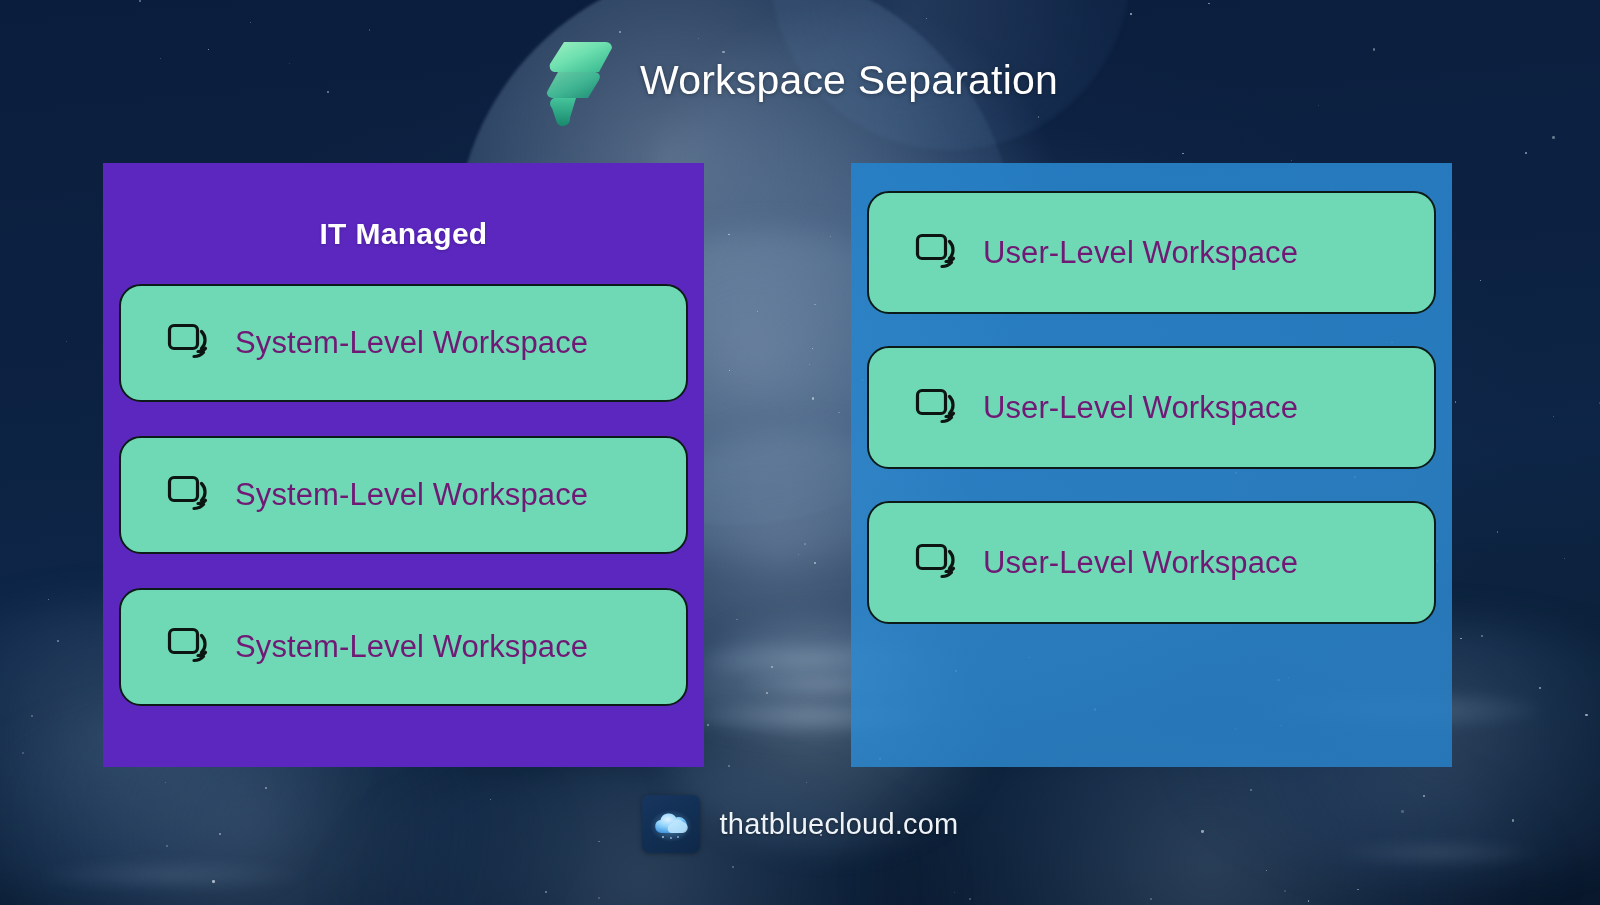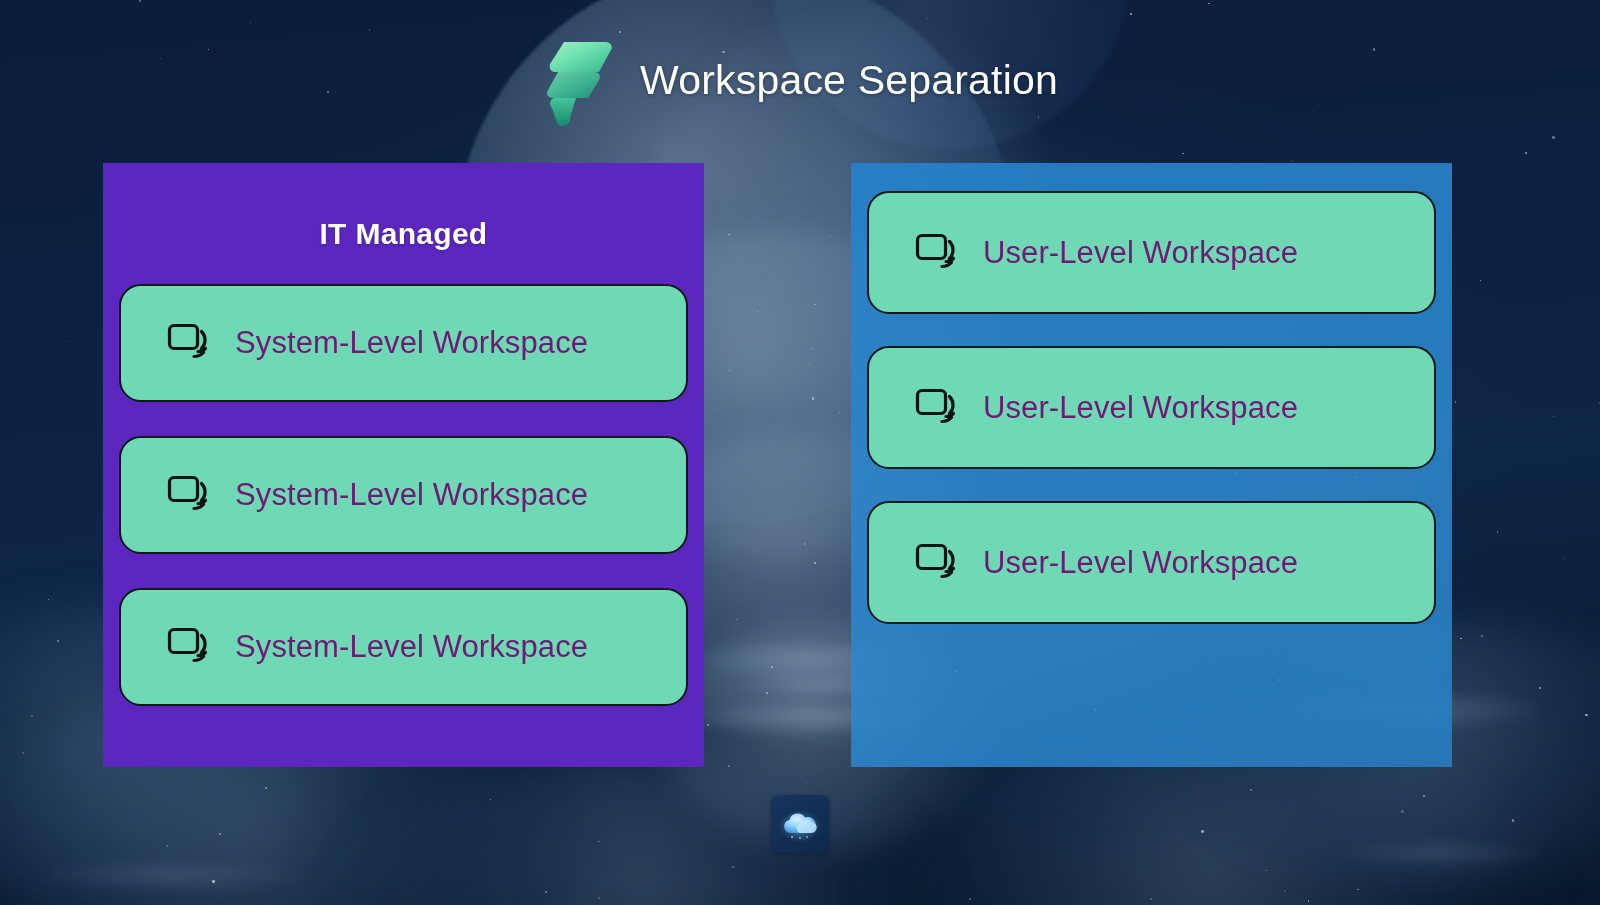--- a/index.html
+++ b/index.html
@@ -460,15 +460,16 @@
           </radialGradient>
         </defs>
         <ellipse cx="22" cy="24" rx="21" ry="16" fill="url(#glow)"></ellipse>
         <path d="M12 31 a6.6 6.6 0 0 1 -0.6 -13 A8.6 8.6 0 0 1 27 15.5 a6.6 6.6 0 0 1 5.4 15.5 Z" fill="url(#cg)"></path>
         <path d="M22 31 a5 5 0 0 1 0.6 -9.6 A6.6 6.6 0 0 1 34 20 a5.2 5.2 0 0 1 -1.6 11 Z" fill="#bfe6fd" opacity=".85"></path>
         <circle cx="14" cy="35" r="1" fill="#cbe9fd" opacity=".8"></circle>
         <circle cx="22" cy="36" r="0.9" fill="#cbe9fd" opacity=".7"></circle>
         <circle cx="29" cy="35" r="0.9" fill="#cbe9fd" opacity=".7"></circle>
       </svg>
     </div>
+    <div id="brand-text">thatbluecloud.com</div>
   </div>
 
 </div>
 
 </body></html>

